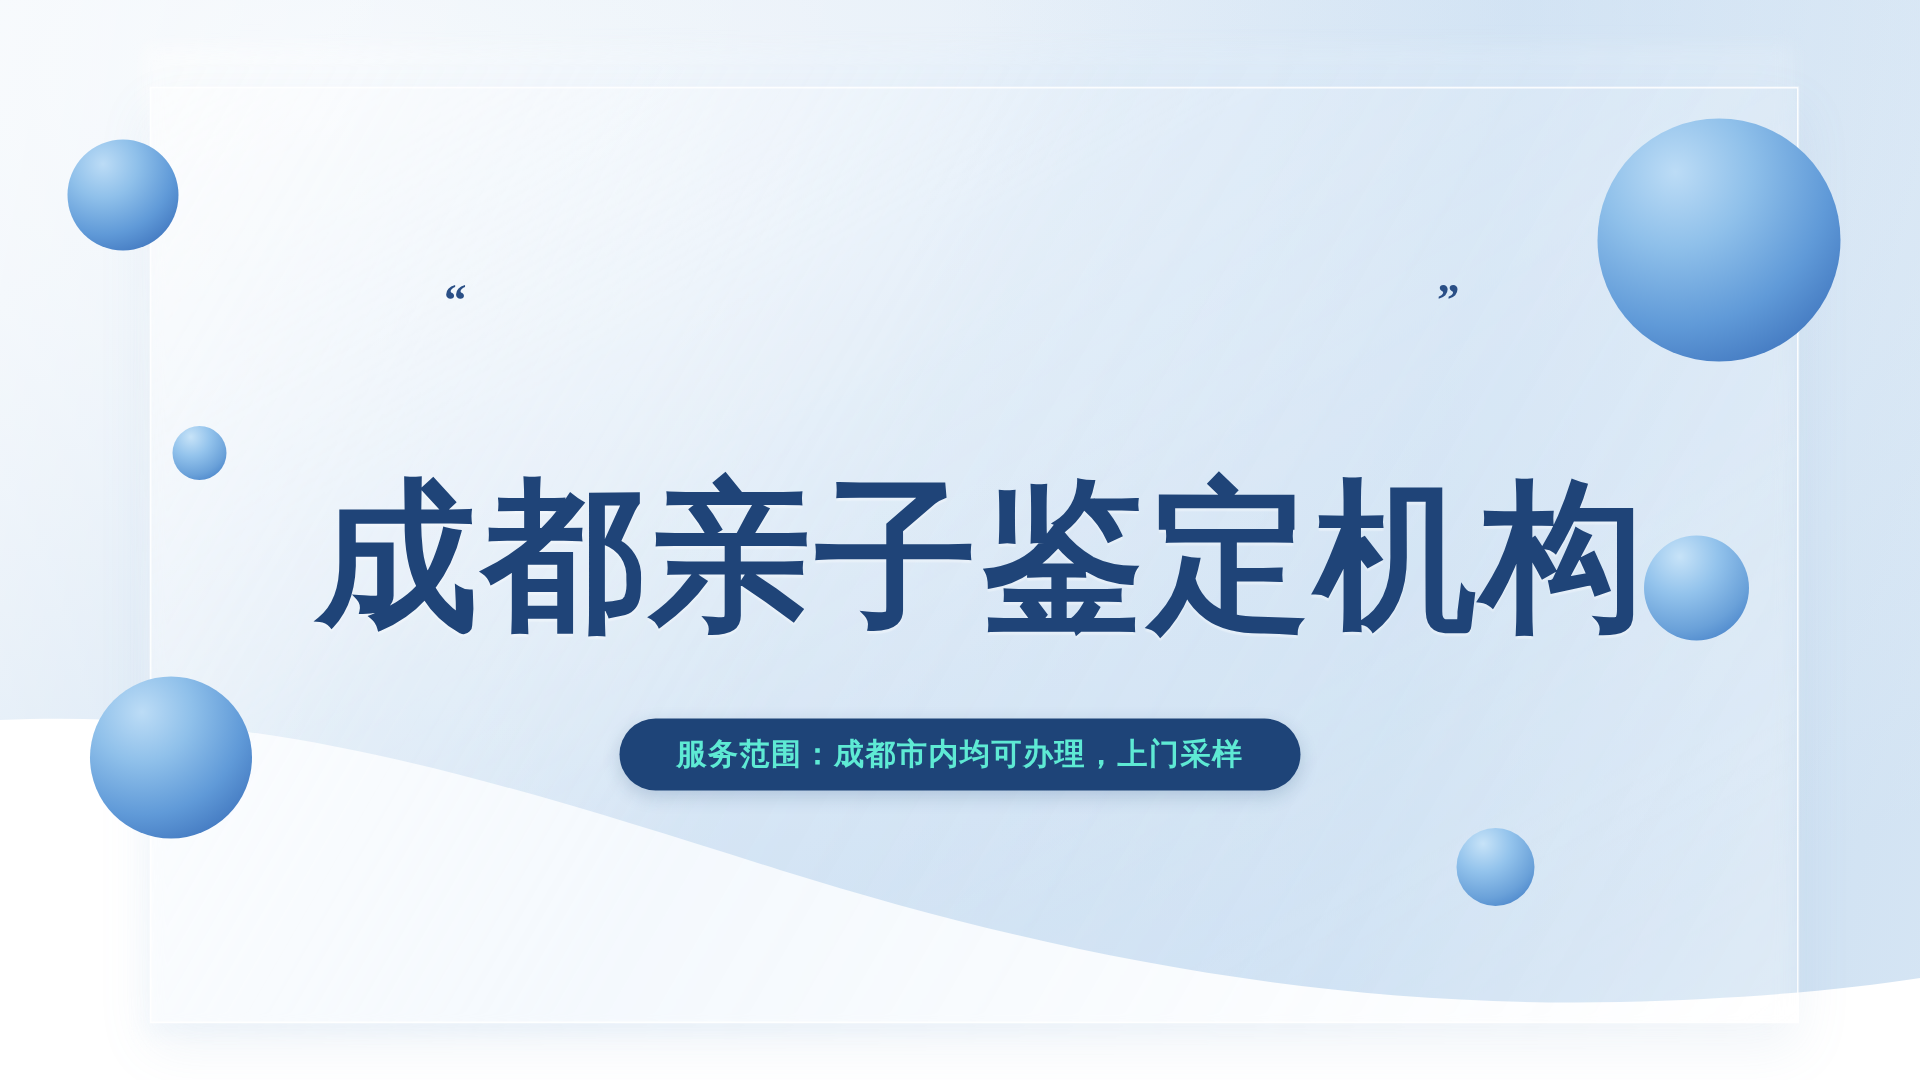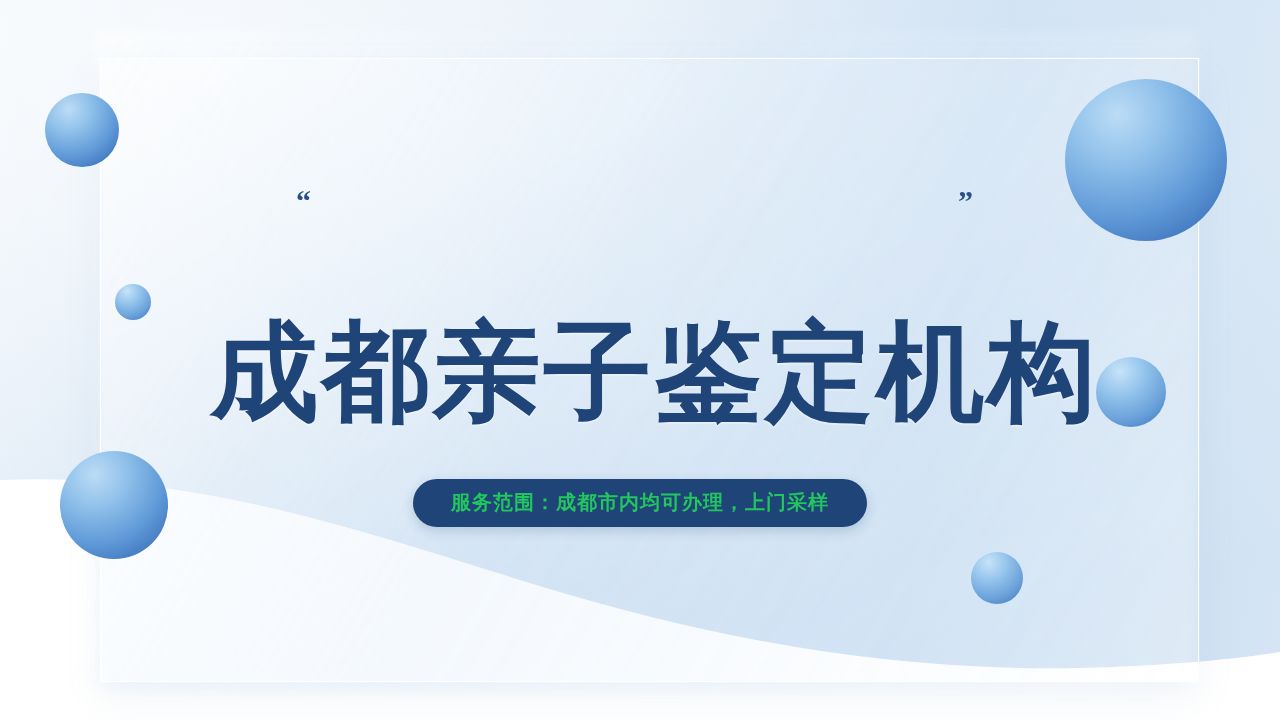--- a/index.html
+++ b/index.html
@@ -115,21 +115,21 @@
   .badge-wrap {
     position: absolute;
     left: 0; right: 0;
     top: 479px;
     display: flex;
     justify-content: center;
   }
   .badge {
     display: inline-block;
     background: #1e4478;
-    color: #22c55e;
+    color: #5eead4;
     font-family: Liberation Sans, sans-serif;
     font-weight: 700;
     font-size: 20px;
     letter-spacing: 1px;
     padding: 10px 38px 11px 38px;
     border-radius: 24px;
     white-space: nowrap;
     box-shadow: 0 4px 12px rgba(30,68,120,0.20);
   }
 </style>

